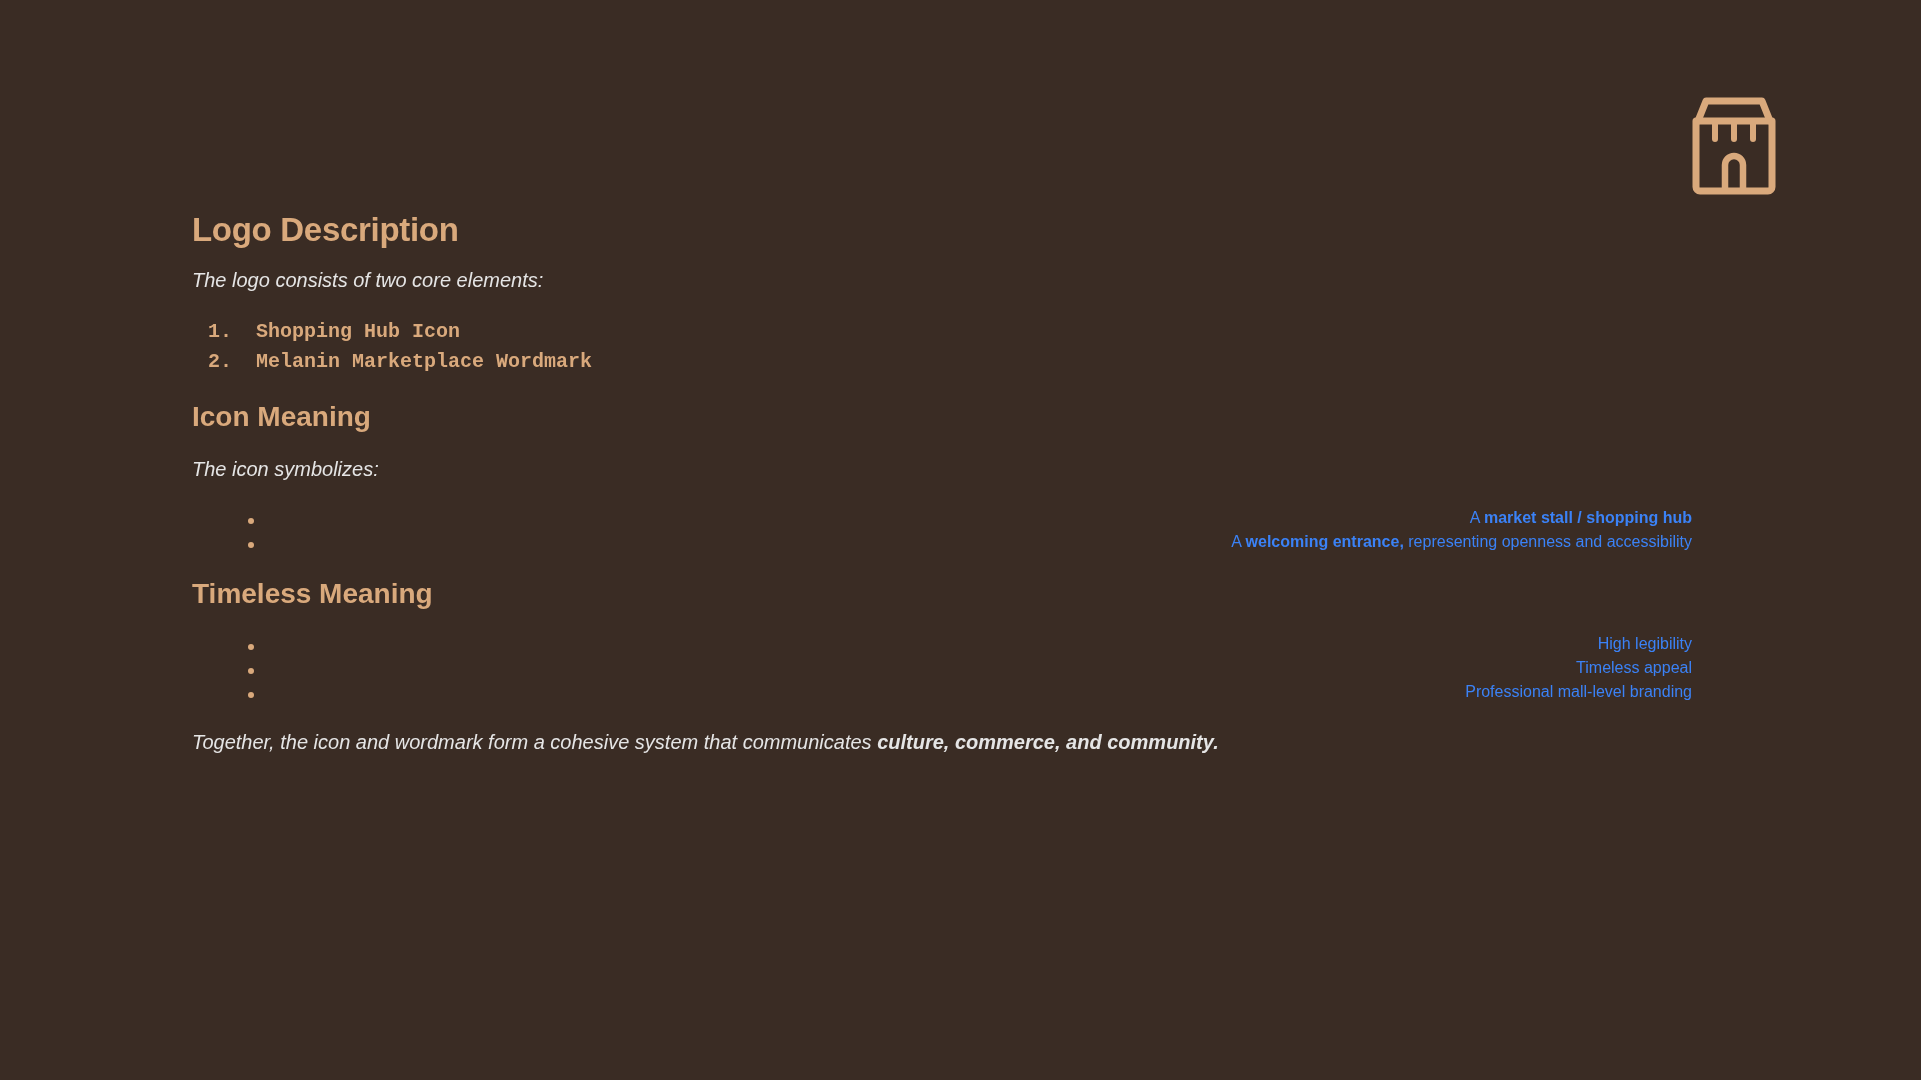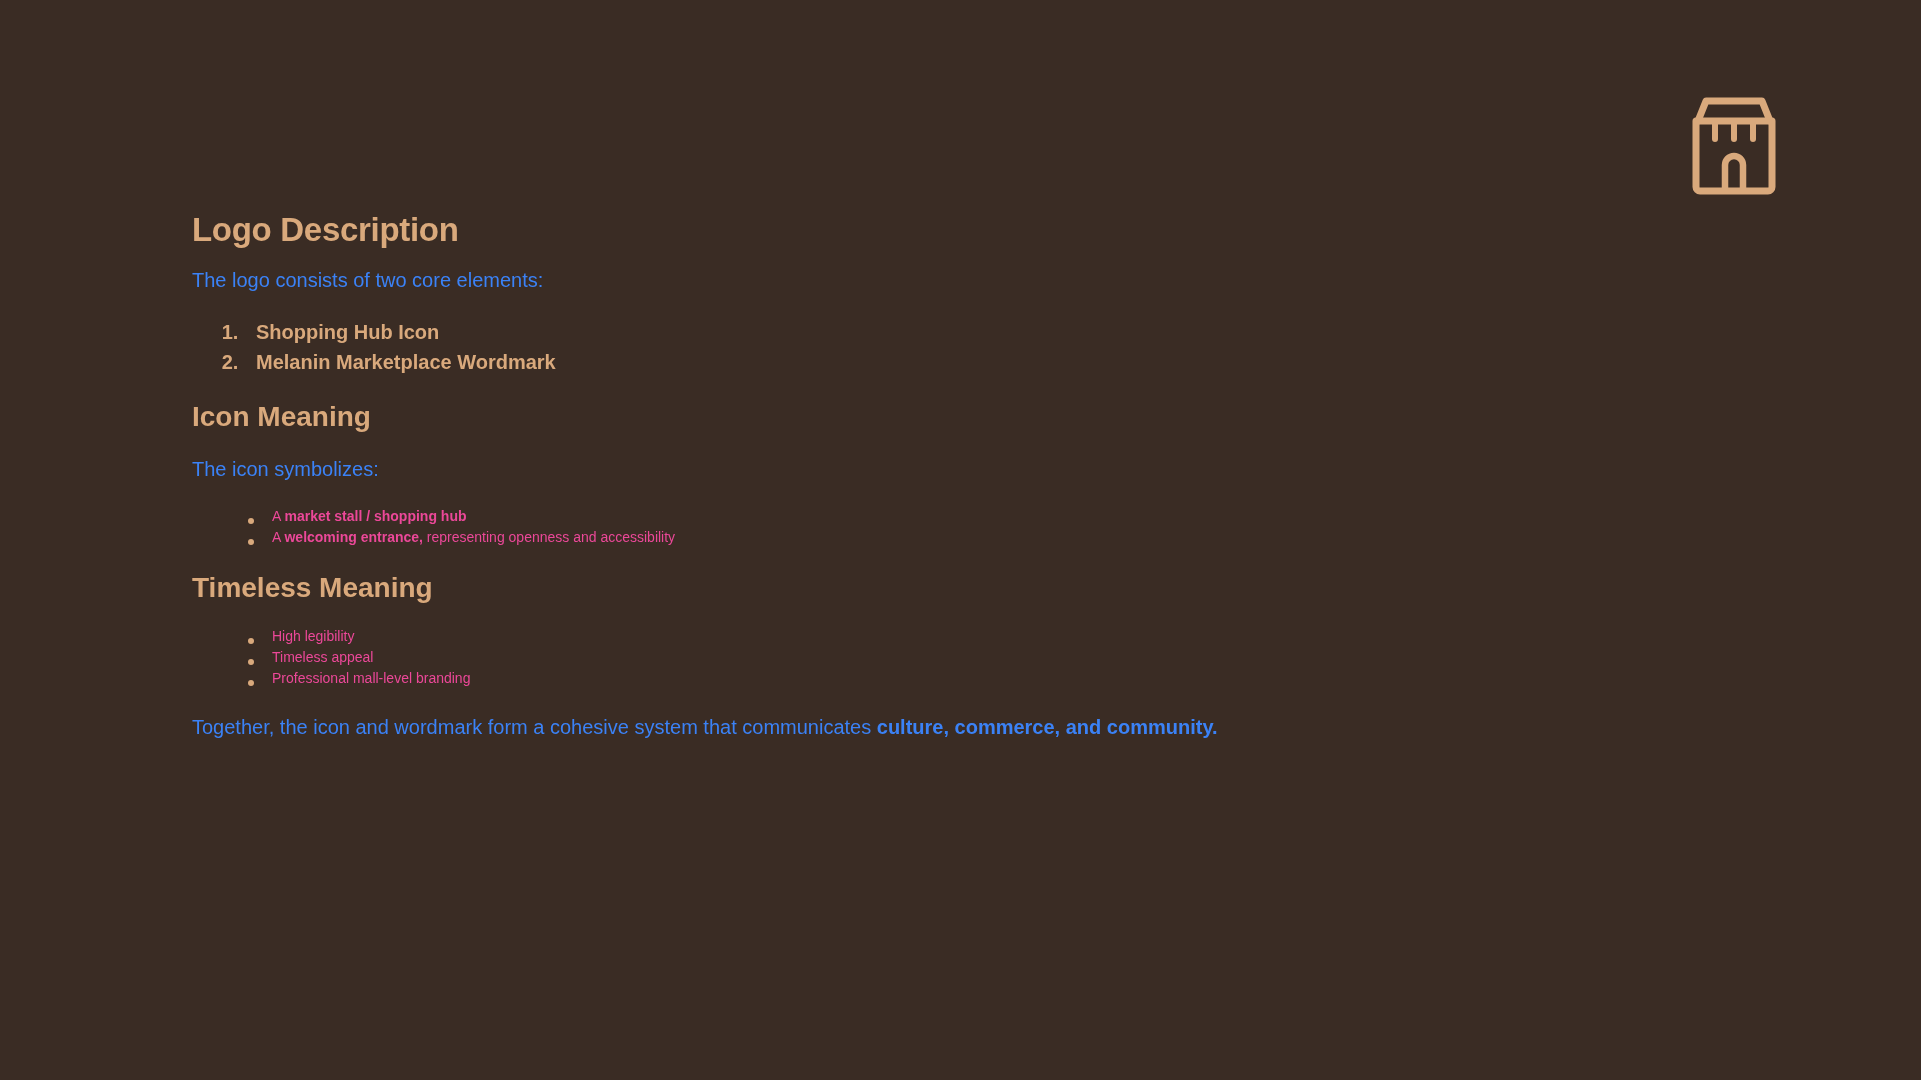--- a/index.html
+++ b/index.html
@@ -37,57 +37,60 @@
     font-weight: bold;
     letter-spacing: -0.3px;
     color: #d9a97c;
     margin: 0 0 16px 0;
     line-height: 1.2;
   }
   p.para {
     font-size: 20px;
     line-height: 1.45;
     margin: 0 0 22px 0;
-    color: #3b82f6;
+    color: #e5e5e5;
+    font-style: italic;
   }
   p.para:last-child {
     margin-bottom: 4px;
   }
   h2.subhead {
     font-size: 28px;
     font-weight: bold;
     margin: 0 0 22px 0;
     color: #d9a97c;
   }
   ol.numbered {
     margin: 0 0 24px 0;
     padding-left: 52px;
     list-style-type: decimal;
+    font-family: Liberation Mono, monospace;
   }
   ol.numbered li {
     font-size: 20px;
     font-weight: bold;
     line-height: 1.5;
     color: #d9a97c;
     padding-left: 12px;
   }
   ol.numbered li::marker {
     font-weight: bold;
   }
   ul.bullets {
     margin: 0 0 24px 0;
     padding-left: 52px;
     list-style: none;
   }
   ul.bullets li {
-    font-size: 14px;
+    font-size: 16px;
     line-height: 1.5;
-    color: #ec4899;
+    color: #3b82f6;
     position: relative;
     padding-left: 28px;
+    text-align: right;
   }
   ul.bullets li::before {
     content: "";
     position: absolute;
     left: 4px;
     top: 12px;
     width: 6px;
     height: 6px;
     border-radius: 50%;
     background: #d9a97c;

